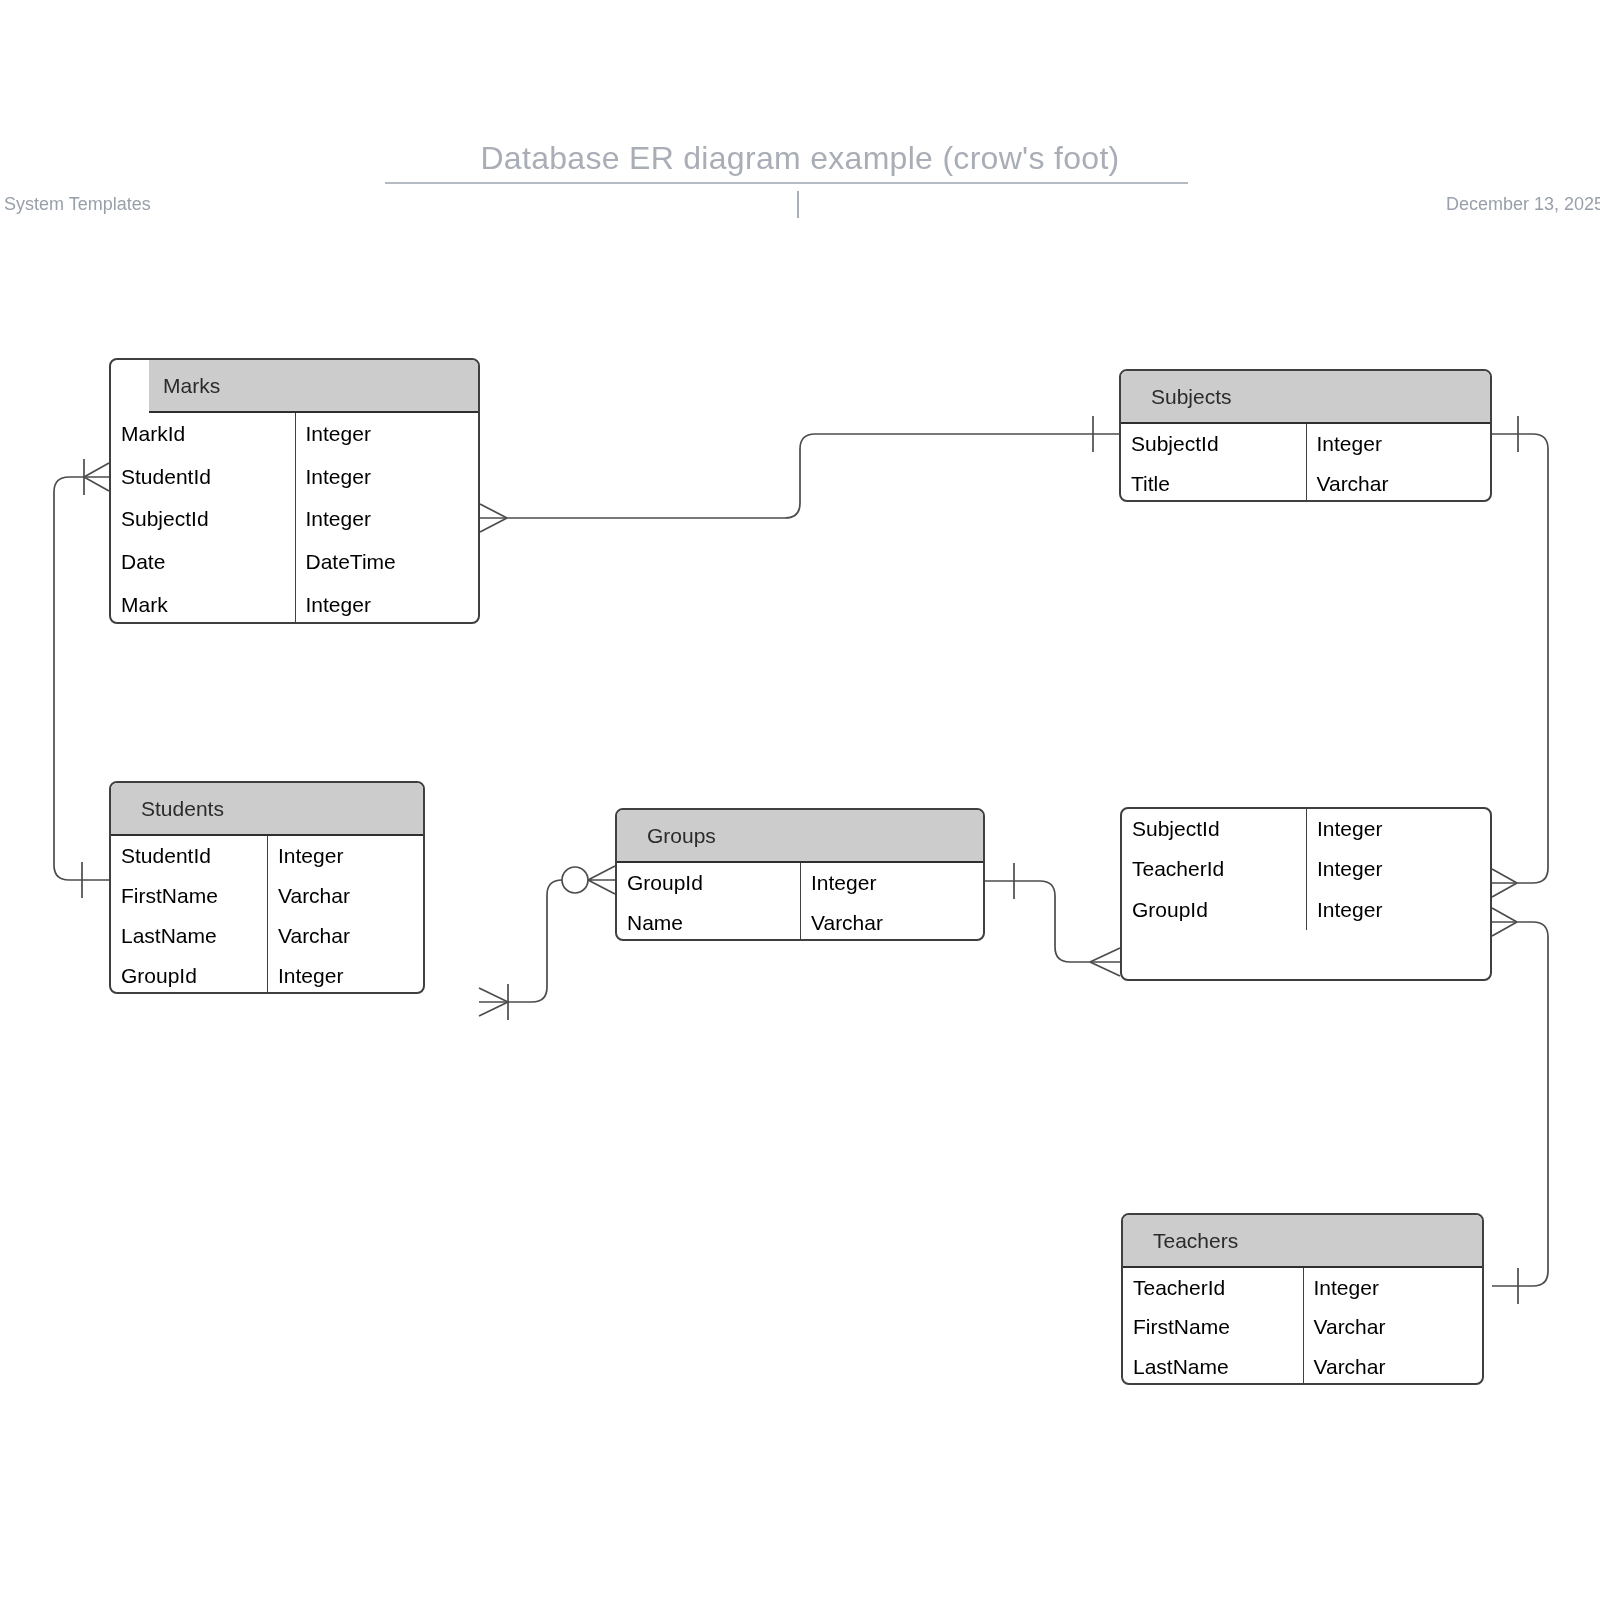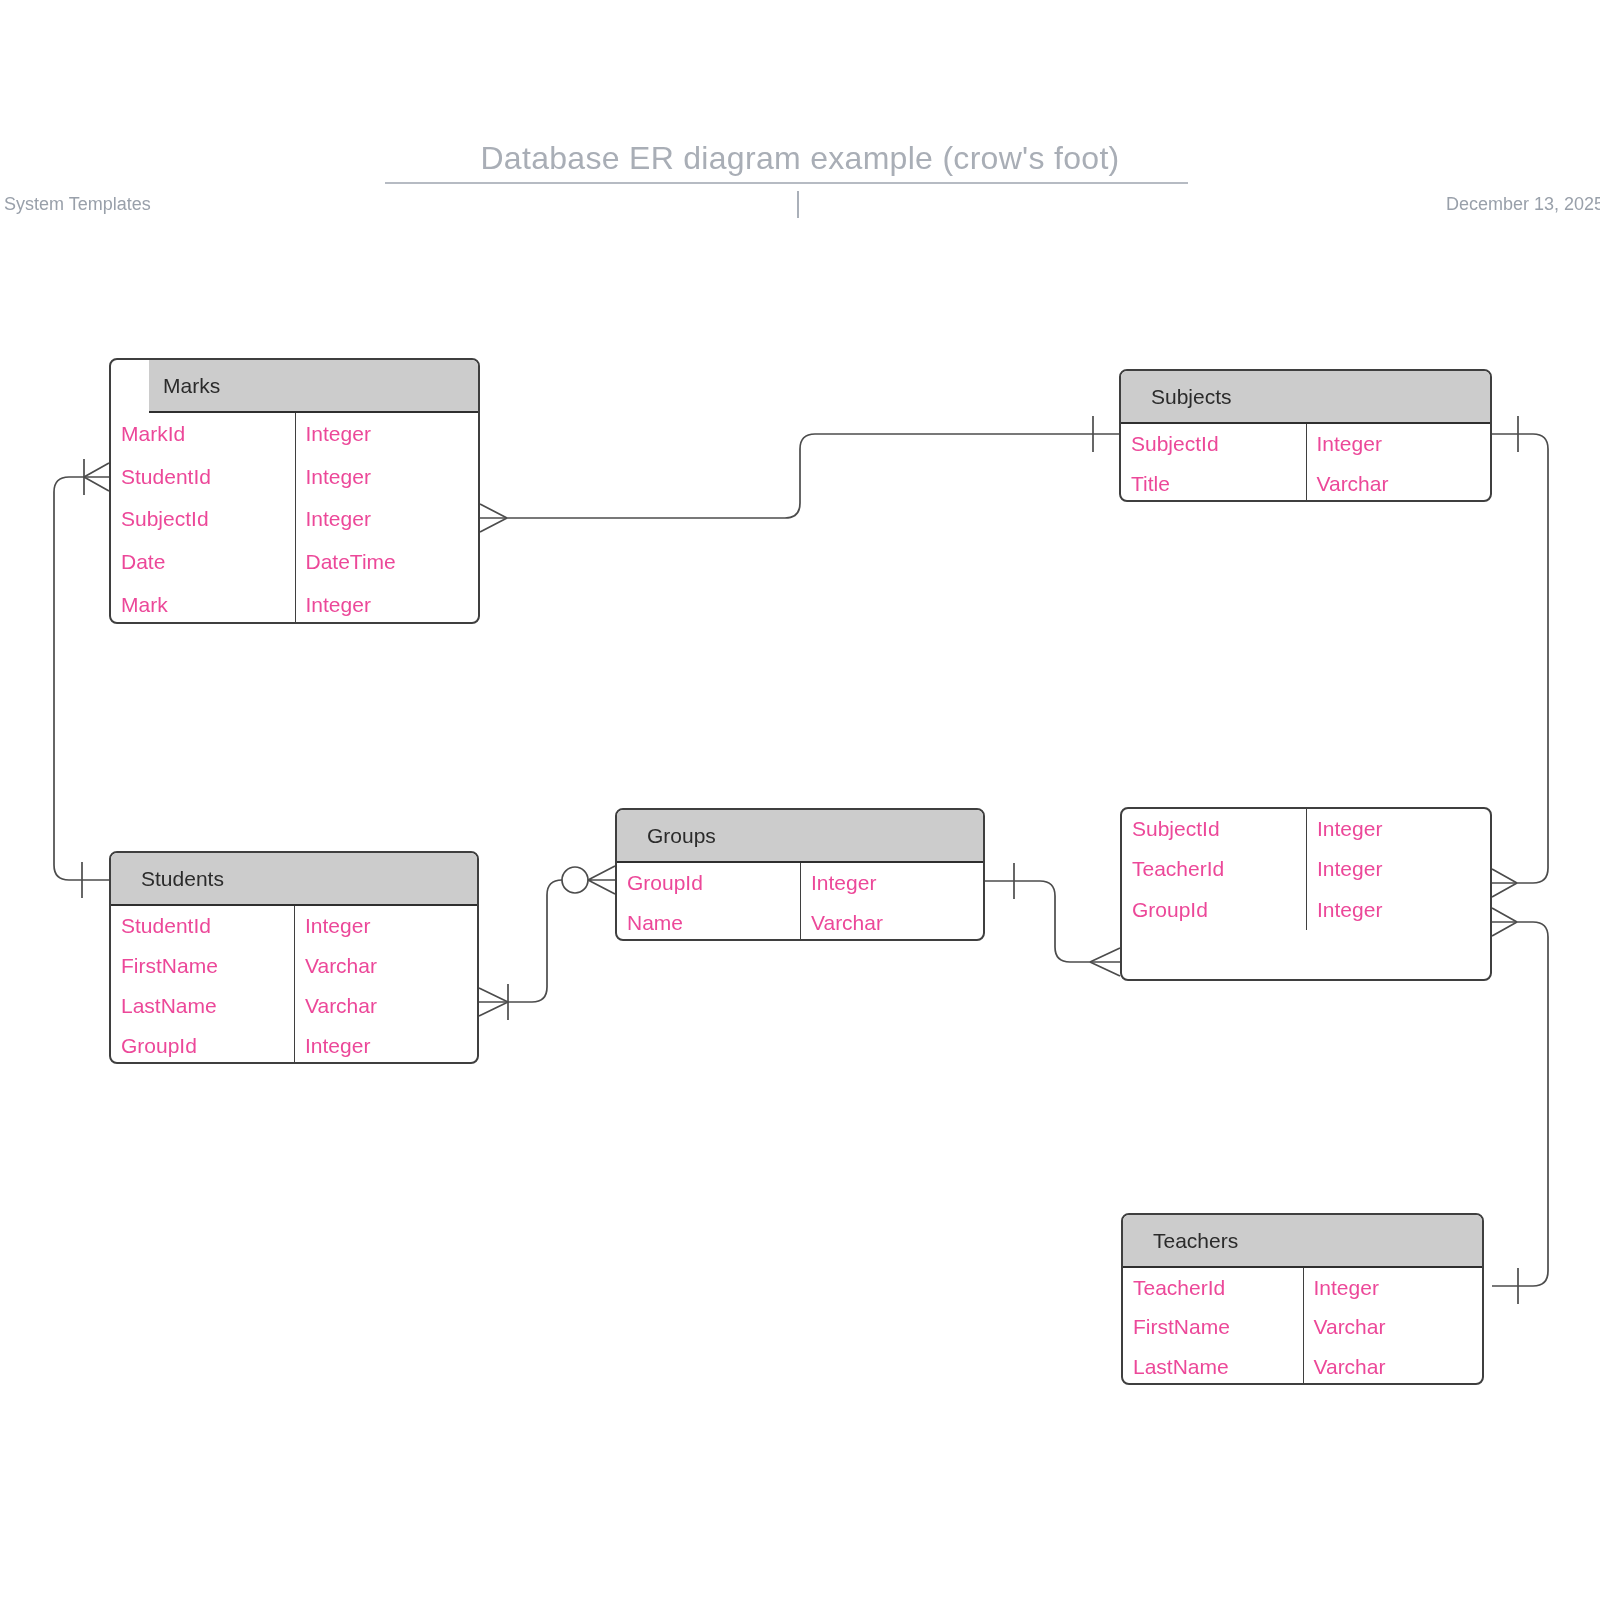--- a/index.html
+++ b/index.html
@@ -27,21 +27,21 @@
     box-sizing:border-box;overflow:hidden;
   }
   .entity-header{
     height:53px;background:#cccccc;border-bottom:2px solid #2f2f2f;
     display:flex;align-items:center;padding-left:30px;
     font-size:21px;color:#2b2b2b;box-sizing:border-box;
   }
   .hdr-tight{padding-left:14px;margin-left:38px;}
   .row{display:flex;height:var(--rh,40px);}
   .cell{
-    box-sizing:border-box;font-size:21px;color:#ec4899;
+    box-sizing:border-box;font-size:21px;color:#000000;
     white-space:nowrap;overflow:hidden;display:flex;align-items:center;
   }
   .cell.name{width:50%;padding-left:10px;}
   .cell.type{width:50%;padding-left:10px;border-left:1.5px solid #3f3f3f;}
   
   svg.wires{position:absolute;left:0;top:0;}
   .wire{fill:none;stroke:#4c4c4c;stroke-width:1.7px;}
   .wire-fill{fill:#ffffff;stroke:#4c4c4c;stroke-width:1.7px;}
 </style>
 </head>
@@ -136,21 +136,21 @@
           <div class="cell name">SubjectId</div>
           <div class="cell type">Integer</div>
         </div>
         <div class="row">
           <div class="cell name">Title</div>
           <div class="cell type">Varchar</div>
         </div>
       </div>
   </div>
 
-  <div class="entity" style="left:109px;top:851px;width:370px;height:213px;--rh:40px">
+  <div class="entity" style="left:109px;top:781px;width:316px;height:213px;--rh:40px">
     <div class="entity-header">
       <span>Students</span>
     </div>
     <div>
         <div class="row">
           <div class="cell name">StudentId</div>
           <div class="cell type">Integer</div>
         </div>
         <div class="row">
           <div class="cell name">FirstName</div>

